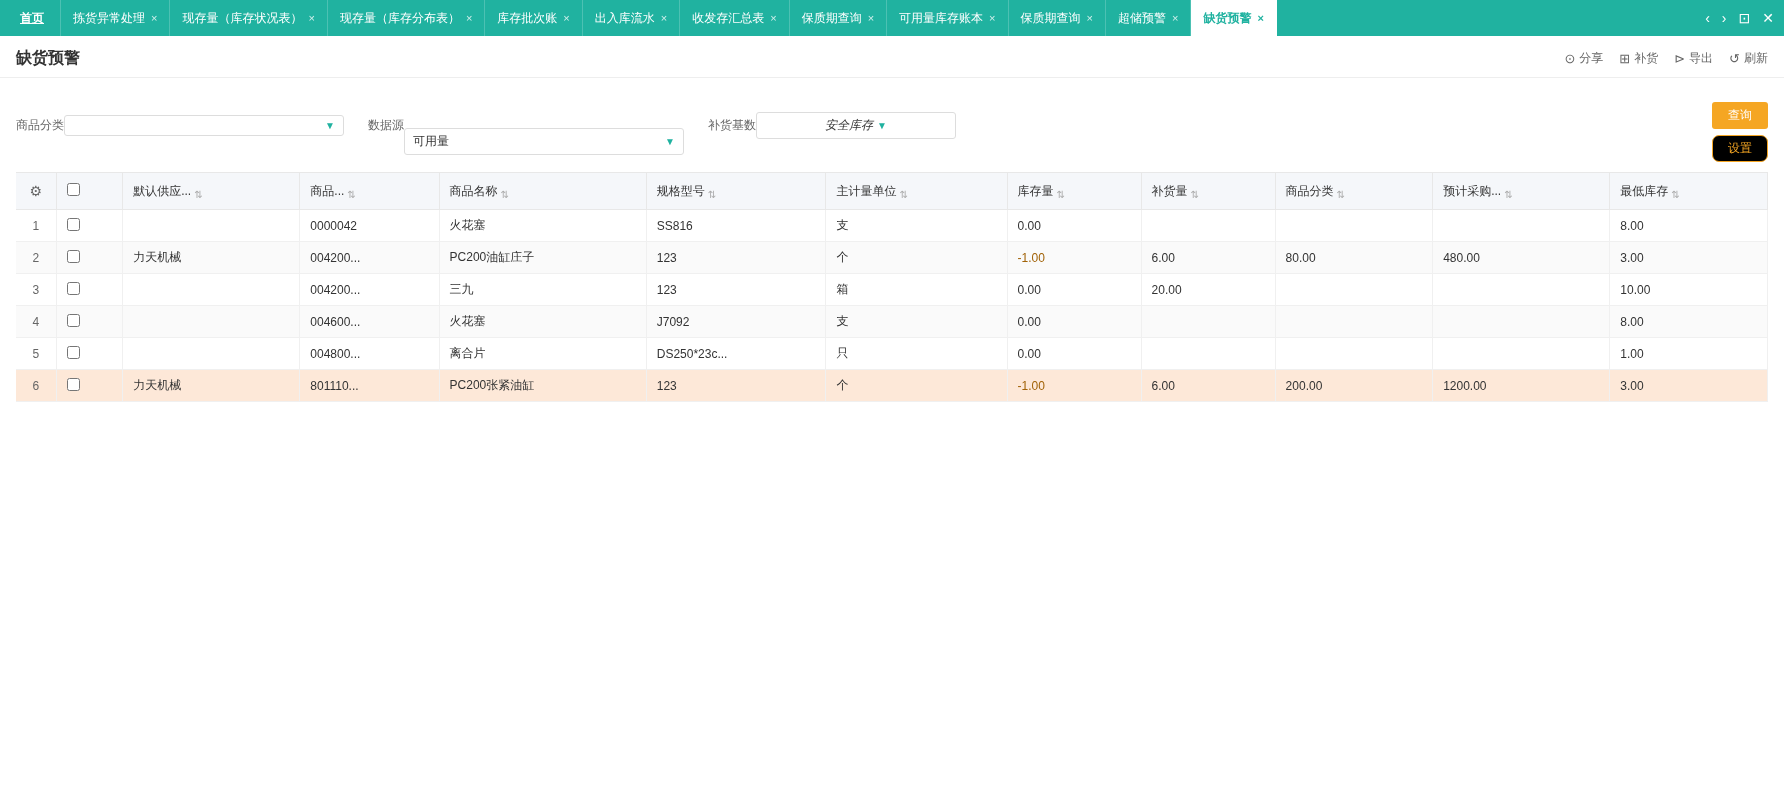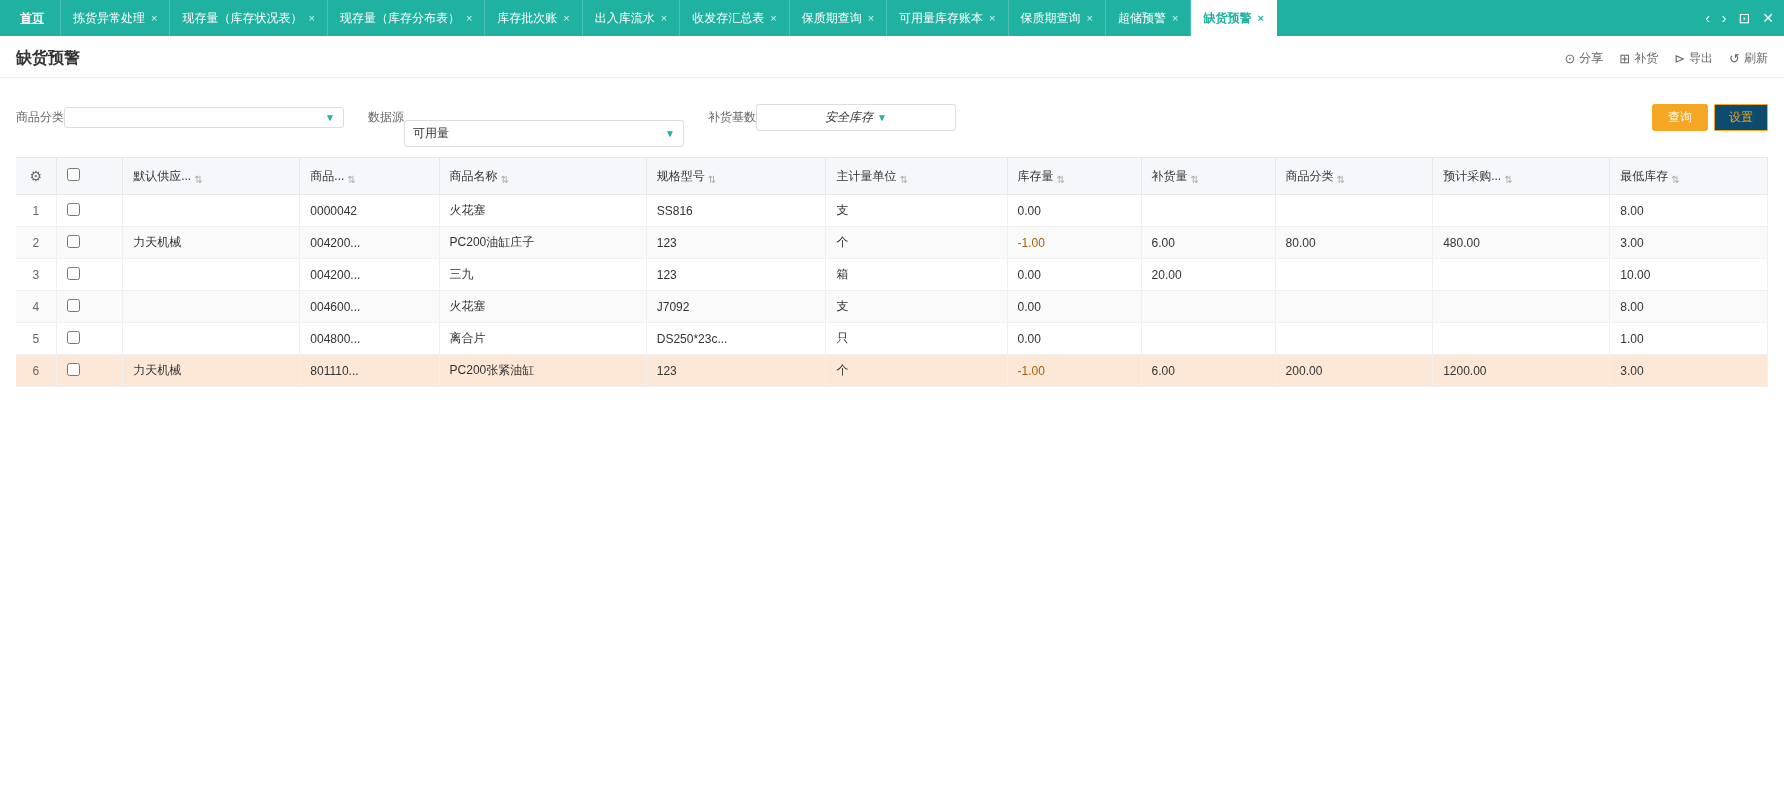--- a/index.html
+++ b/index.html
@@ -136,24 +136,24 @@
       color: #fff;
       border: none;
       border-radius: 3px;
       padding: 5px 16px;
       cursor: pointer;
       font-size: 12px;
       margin-left: auto;
     }
 
     .btn-settings {
-      background: #0c4a6e;
+      background: #000000;
       color: #f5a623;
       border: 1px solid #f5a623;
-      border-radius: 1px;
+      border-radius: 7px;
       padding: 4px 14px;
       cursor: pointer;
       font-size: 12px;
     }
 
     
     .table-container {
       padding: 0 16px;
       overflow-x: auto;
     }
@@ -219,22 +219,24 @@
     .filters-wrapper {
       display: flex;
       align-items: center;
       padding: 10px 16px;
       gap: 24px;
       flex-wrap: nowrap;
     }
 
     .filter-btn-group {
       display: flex;
+      flex-direction: column;
       gap: 6px;
       margin-left: auto;
+      margin-top: 14px;
     }
   </style>
 </head>
 <body>
 
 <div class="tab-bar">
   <div class="tab-item home">
     <span>首页</span>
   </div>
   <div class="tab-item">

